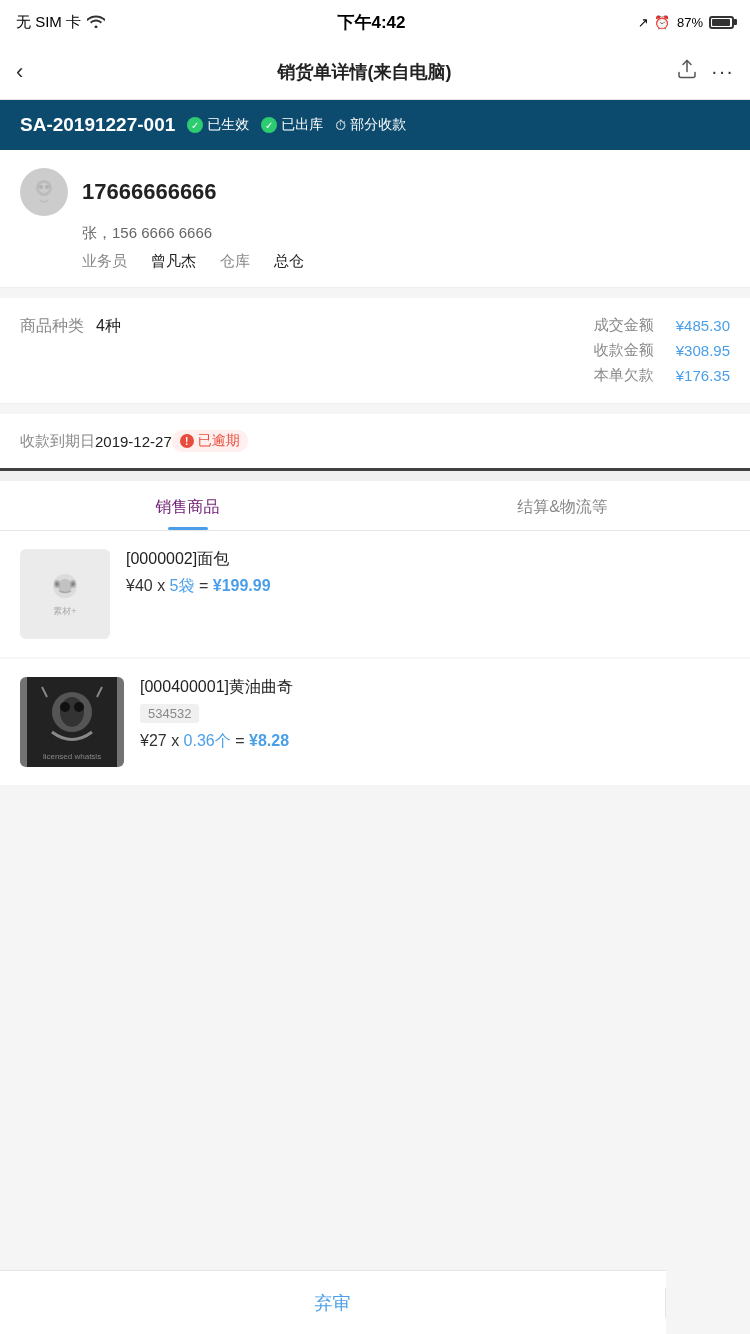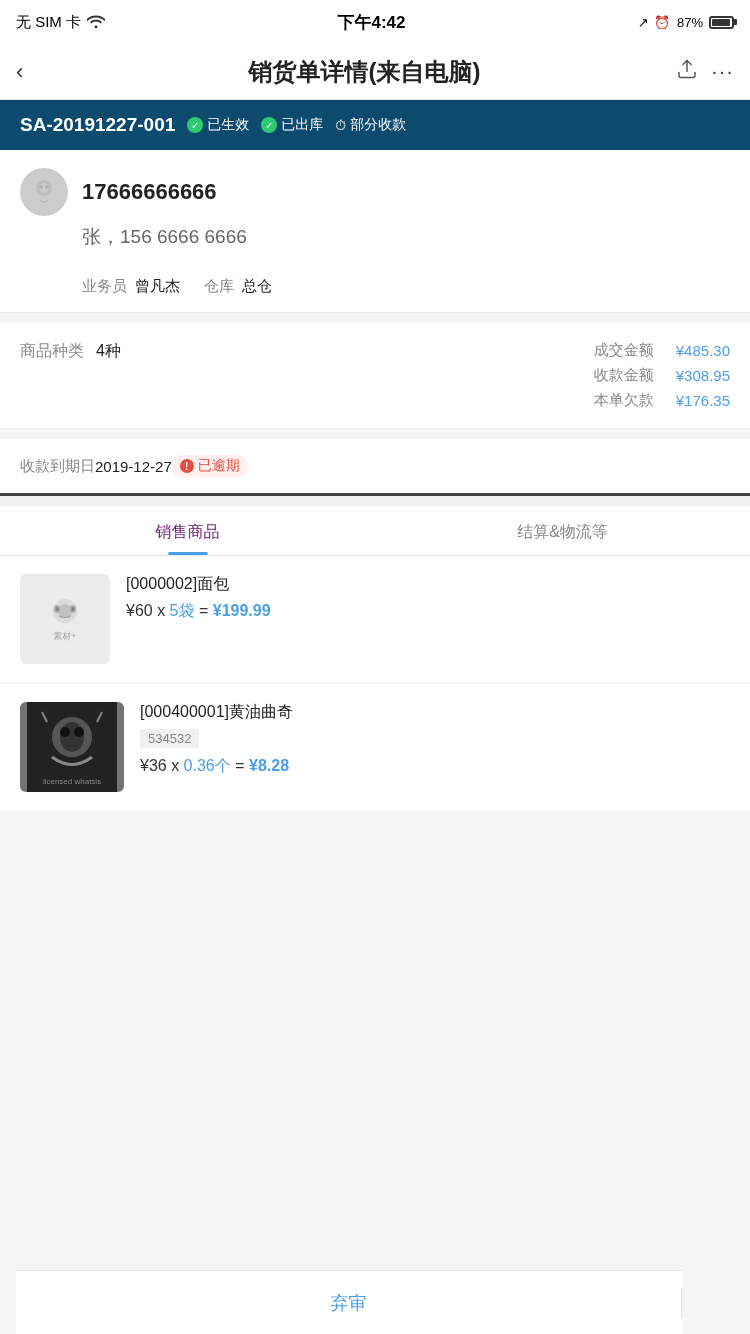--- a/index.html
+++ b/index.html
@@ -63,21 +63,21 @@
     }
     .nav-back {
       font-size: 22px;
       color: #333;
       cursor: pointer;
       width: 36px;
     }
     .nav-title {
       flex: 1;
       text-align: center;
-      font-size: 24px;
+      font-size: 18px;
       font-weight: 600;
       color: #222;
     }
     .nav-actions {
       display: flex;
       align-items: center;
       gap: 12px;
     }
     .nav-share, .nav-more {
       color: #555;
@@ -156,35 +156,35 @@
       justify-content: center;
       flex-shrink: 0;
     }
     .customer-avatar svg { width: 28px; height: 28px; }
     .customer-name {
       font-size: 22px;
       font-weight: 600;
       color: #222;
     }
     .customer-info {
-      font-size: 19px;
+      font-size: 15px;
       color: #666;
-      margin-bottom: 27px;
+      margin-bottom: 9px;
       padding-left: 62px;
     }
     .customer-row {
       display: flex;
       align-items: center;
       padding-left: 62px;
       gap: 24px;
     }
     .customer-field {
       display: flex;
       align-items: center;
-      gap: 8px;
+      gap: 24px;
       font-size: 15px;
       color: #555;
     }
     .customer-field-label { color: #888; }
     .customer-field-value { color: #222; }
 
     
     .stats-section {
       background: #fff;
       margin-top: 10px;
@@ -348,21 +348,21 @@
       font-size: 16px;
       color: #333;
     }
     .product-qty { color: #4a9fe8; }
     .product-total { color: #4a9fe8; font-weight: 600; }
 
     
     .bottom-bar {
       position: fixed;
       bottom: 0;
-      left: 16px;
+      left: 0;
       width: 666px;
       height: 64px;
       background: #fff;
       border-top: 1px solid #e5e5e5;
       display: flex;
       align-items: center;
     }
     .bottom-btn {
       flex: 1;
       height: 100%;
@@ -520,21 +520,21 @@
         <ellipse cx="38" cy="20" rx="3" ry="4" fill="#888" opacity="0.5"></ellipse>
         <ellipse cx="22" cy="20" rx="1.5" ry="2" fill="#555" opacity="0.5"></ellipse>
         <ellipse cx="38" cy="20" rx="1.5" ry="2" fill="#555" opacity="0.5"></ellipse>
         <path d="M24 27 Q30 30 36 27" stroke="#888" stroke-width="1.5" fill="none" opacity="0.5"></path>
         <text x="30" y="50" text-anchor="middle" font-size="9" fill="#aaa">素材+</text>
       </svg>
     </div>
     <div class="product-info">
       <div class="product-name">[0000002]面包</div>
       <div class="product-price-row">
-        <span>¥60</span>
+        <span>¥40</span>
         <span> x </span>
         <span class="product-qty">5袋</span>
         <span> = </span>
         <span class="product-total">¥199.99</span>
       </div>
     </div>
   </div>
 
   <div class="product-card">
     <div class="product-image">
@@ -547,21 +547,21 @@
         <circle cx="52" cy="30" r="5" fill="#111"></circle>
         <path d="M20 20 L15 10" stroke="#888" stroke-width="2"></path>
         <path d="M70 20 L75 10" stroke="#888" stroke-width="2"></path>
         <text x="45" y="82" text-anchor="middle" font-size="8" fill="#888">licensed whatsis</text>
       </svg>
     </div>
     <div class="product-info">
       <div class="product-name">[000400001]黄油曲奇</div>
       <div class="product-sku-badge">534532</div>
       <div class="product-price-row">
-        <span>¥36</span>
+        <span>¥27</span>
         <span> x </span>
         <span class="product-qty">0.36个</span>
         <span> = </span>
         <span class="product-total">¥8.28</span>
       </div>
     </div>
   </div>
 
 </div>
 

